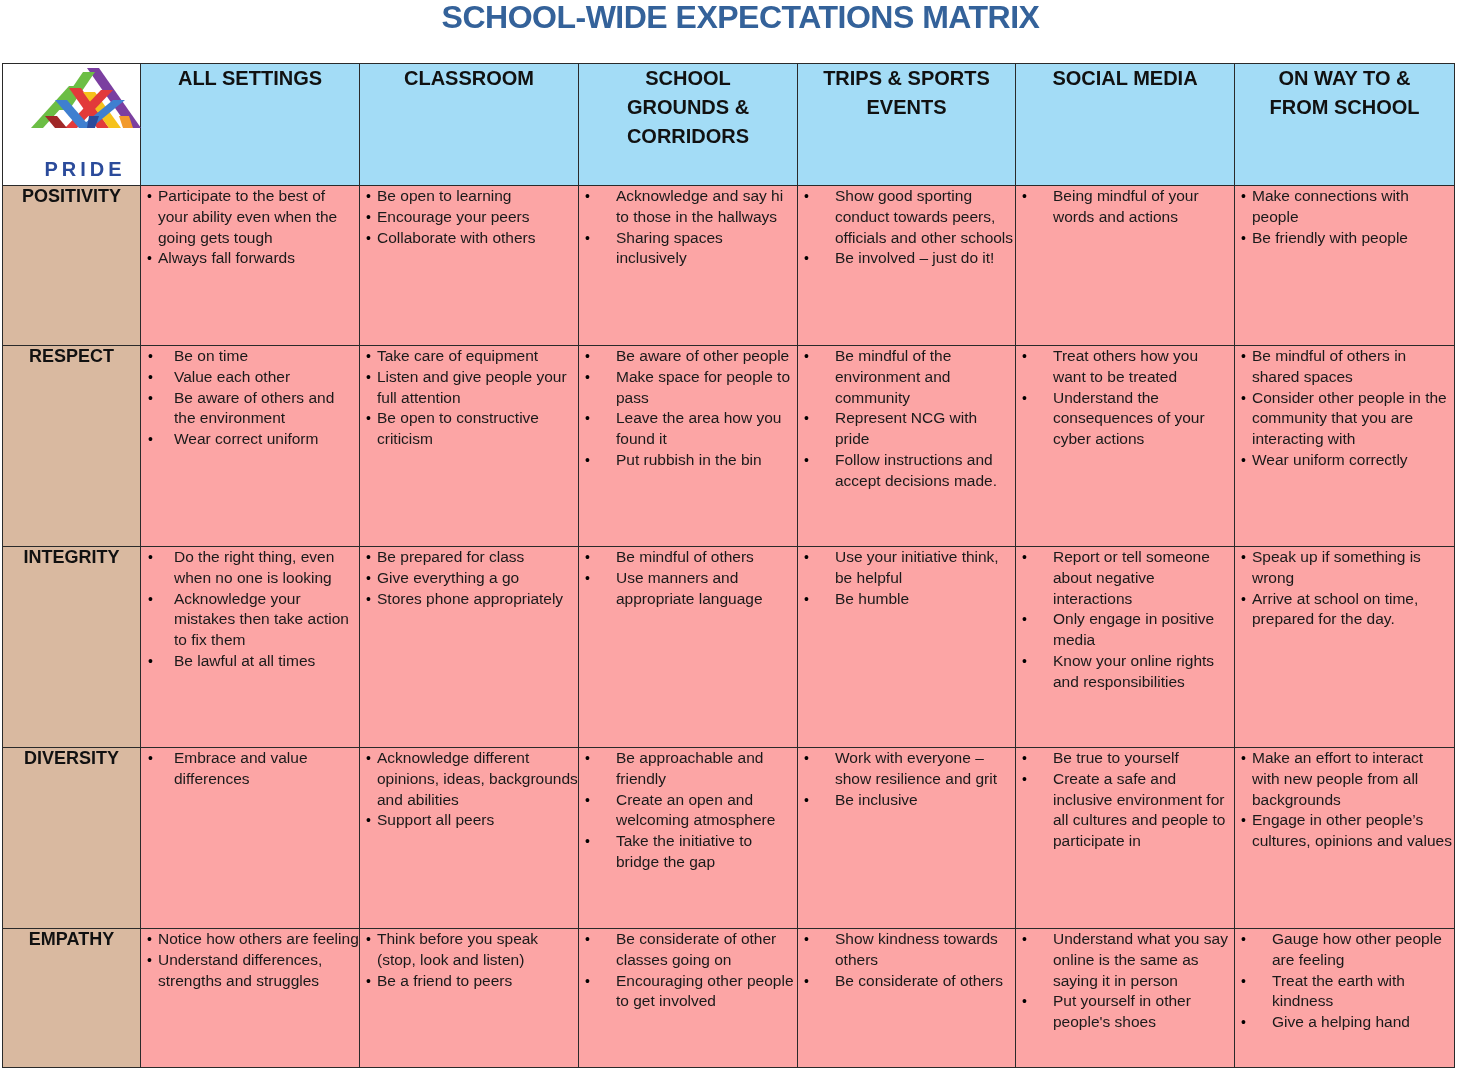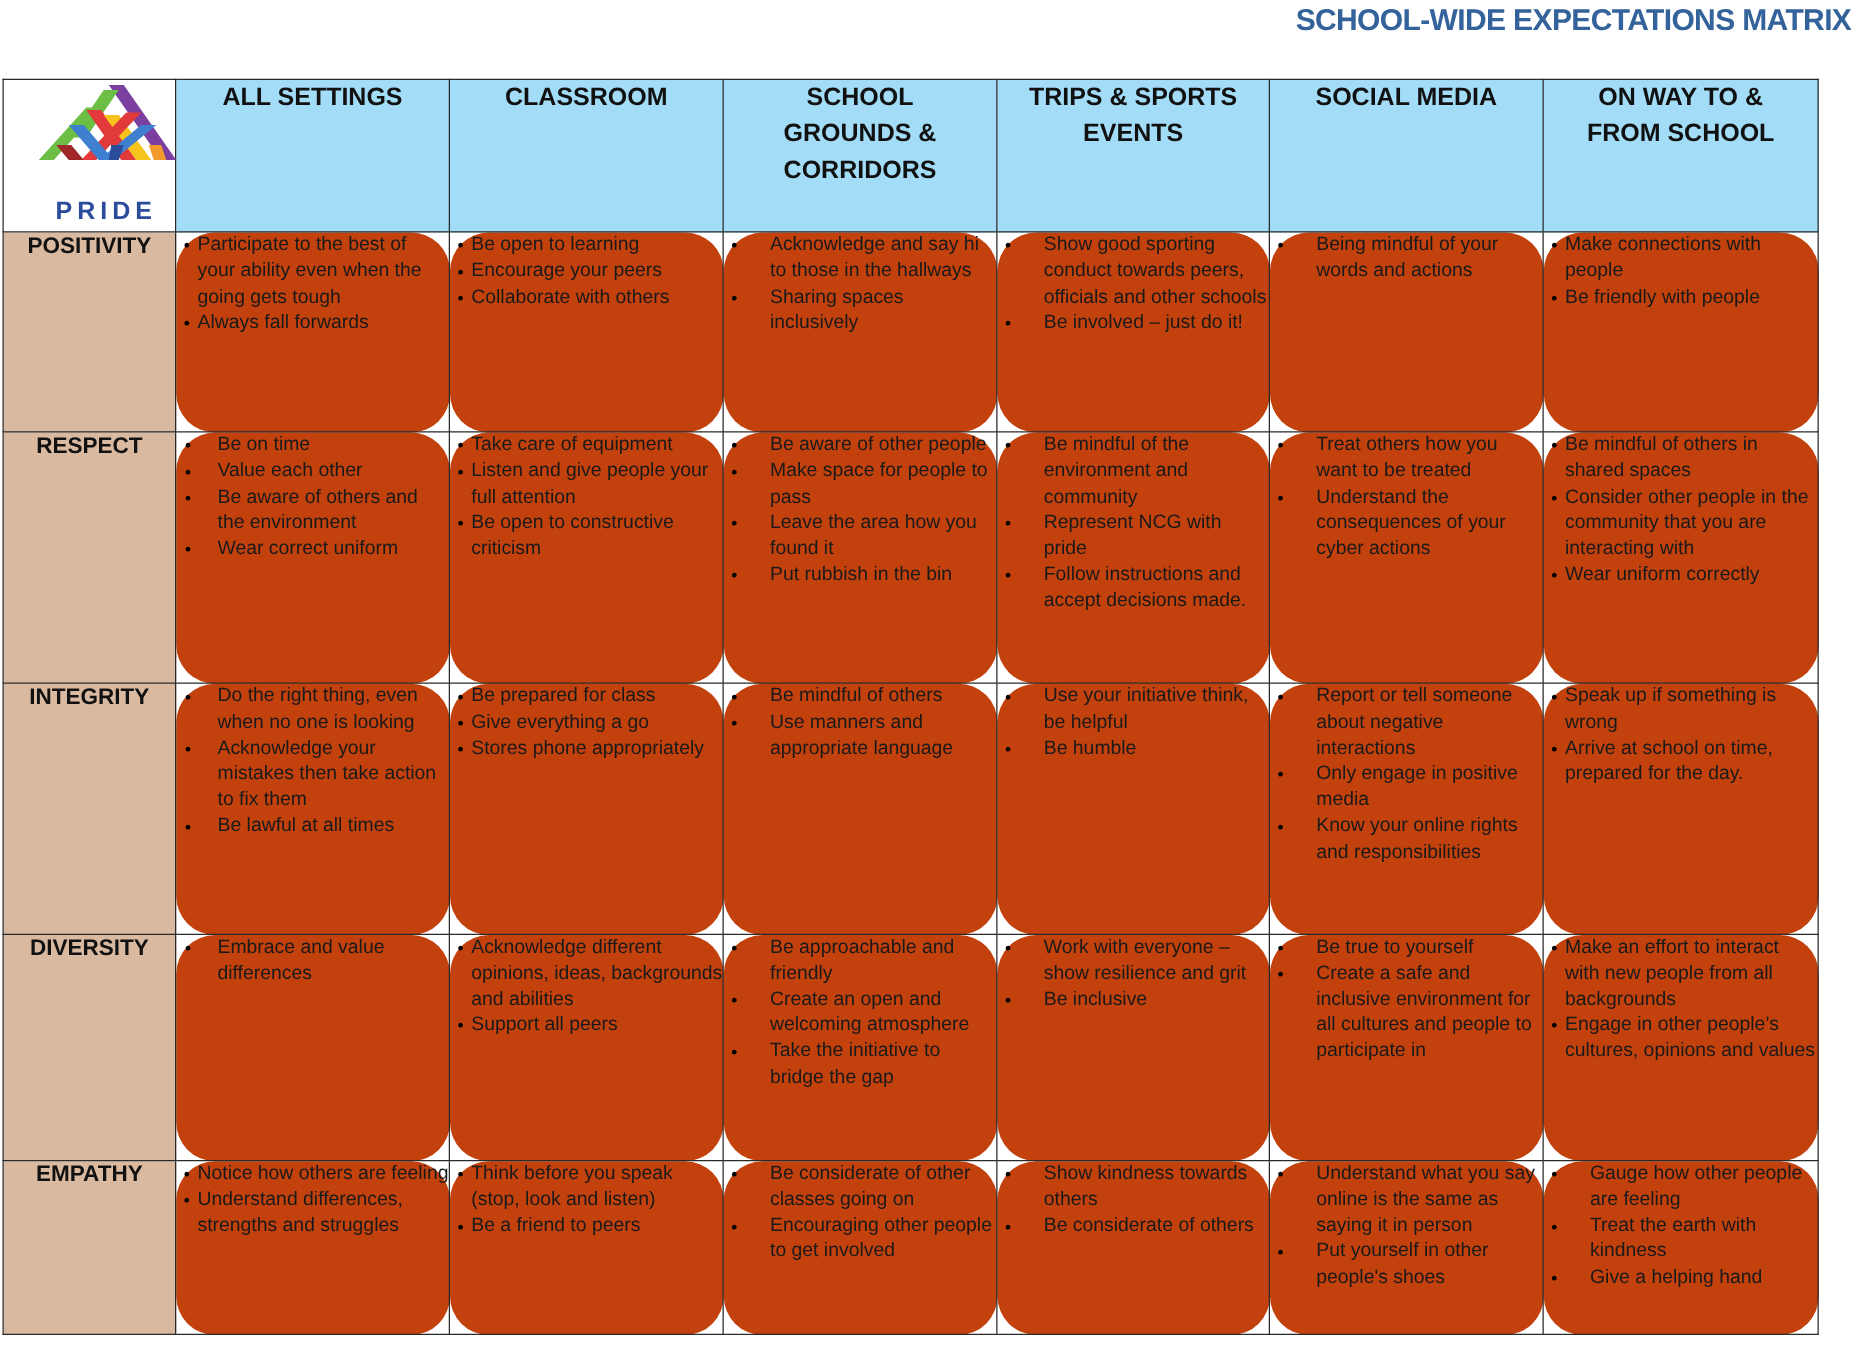--- a/index.html
+++ b/index.html
@@ -3,21 +3,21 @@
   <meta charset="utf-8">
   <style>
     html, body { margin: 0; padding: 0; background: #ffffff; }
     body {
       width: 1481px; height: 1080px; position: relative; overflow: hidden;
       font-family: "Liberation Sans", "DejaVu Sans", sans-serif;
       color: #111;
     }
     .title {
       position: absolute; left: 0; top: 0; width: 1481px; height: 36px;
-      text-align: right; font-weight: bold; font-size: 24px;
+      text-align: center; font-weight: bold; font-size: 32px;
       color: #34629a; letter-spacing: -0.5px; line-height: 34px;
       font-family: "Liberation Sans Narrow", "Liberation Sans", sans-serif;
     }
     .logo {
       position: absolute; left: 16px; top: 66px; width: 138px; height: 118px;
       display: flex; flex-direction: column; align-items: center;
     }
     .logo svg { display: block; }
     .logo-text {
       font-weight: bold; font-size: 20px; color: #2b4b9b; letter-spacing: 4px;
@@ -34,21 +34,21 @@
     th.corner { border: none; background: transparent; }
     th.colhead {
       background: #a3dcf6; height: 121px; vertical-align: middle;
       text-align: center; font-weight: bold; font-size: 20px; line-height: 29px;
       color: #111; padding: 0 10px;
     }
     td.rowhead {
       background: #d9b9a0; vertical-align: middle; text-align: center;
       font-weight: bold; font-size: 18px; color: #111;
     }
-    td.cell { background: #c2410c; padding: 18px 10px 8px 10px; border-radius: 31px; }
+    td.cell { background: #fca5a5; padding: 18px 10px 8px 10px; }
     ul.items { margin: 0; padding: 0; list-style: none; }
     ul.items li {
       position: relative; font-size: 15.5px; line-height: 20.8px; color: #1a1a1a;
     }
     ul.items li::before {
       content: "\2022"; position: absolute; color: #000; font-size: 14px;
     }
     
     .tight li { padding-left: 17px; }
     .tight li::before { left: 6px; }

